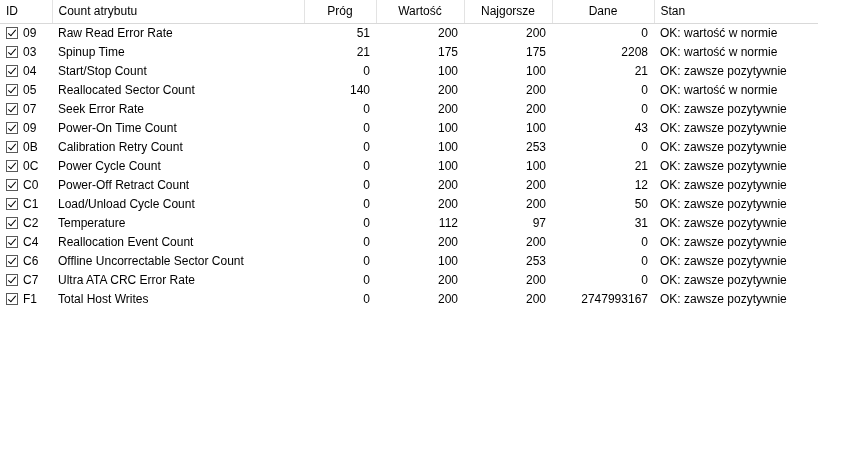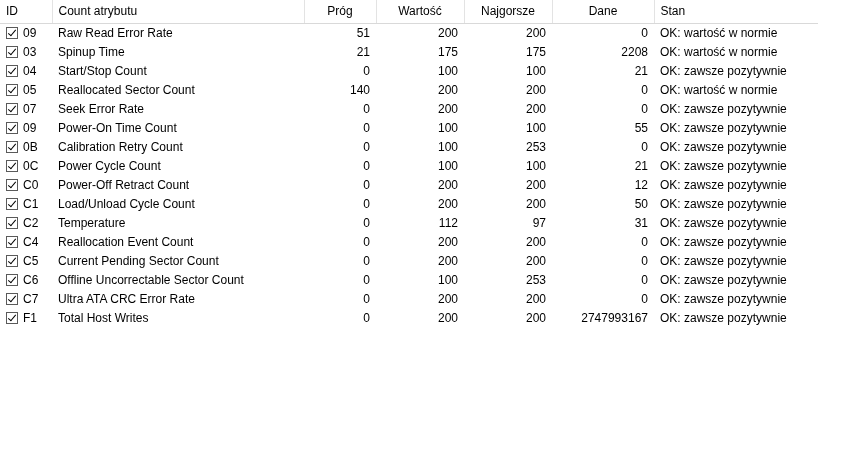--- a/index.html
+++ b/index.html
@@ -212,21 +212,21 @@
           <td class="c-id">
             <div class="id-cell">
               <span class="chk"></span>
               <span>09</span>
             </div>
           </td>
           <td class="c-desc">Power-On Time Count</td>
           <td class="c-num">0</td>
           <td class="c-num">100</td>
           <td class="c-num">100</td>
-          <td class="c-num">55</td>
+          <td class="c-num">43</td>
           <td class="c-status">OK: zawsze pozytywnie</td>
         </tr>
         <tr>
           <td class="c-id">
             <div class="id-cell">
               <span class="chk"></span>
               <span>0B</span>
             </div>
           </td>
           <td class="c-desc">Calibration Retry Count</td>
@@ -293,34 +293,20 @@
           <td class="c-status">OK: zawsze pozytywnie</td>
         </tr>
         <tr>
           <td class="c-id">
             <div class="id-cell">
               <span class="chk"></span>
               <span>C4</span>
             </div>
           </td>
           <td class="c-desc">Reallocation Event Count</td>
-          <td class="c-num">0</td>
-          <td class="c-num">200</td>
-          <td class="c-num">200</td>
-          <td class="c-num">0</td>
-          <td class="c-status">OK: zawsze pozytywnie</td>
-        </tr>
-        <tr>
-          <td class="c-id">
-            <div class="id-cell">
-              <span class="chk"></span>
-              <span>C5</span>
-            </div>
-          </td>
-          <td class="c-desc">Current Pending Sector Count</td>
           <td class="c-num">0</td>
           <td class="c-num">200</td>
           <td class="c-num">200</td>
           <td class="c-num">0</td>
           <td class="c-status">OK: zawsze pozytywnie</td>
         </tr>
         <tr>
           <td class="c-id">
             <div class="id-cell">
               <span class="chk"></span>

